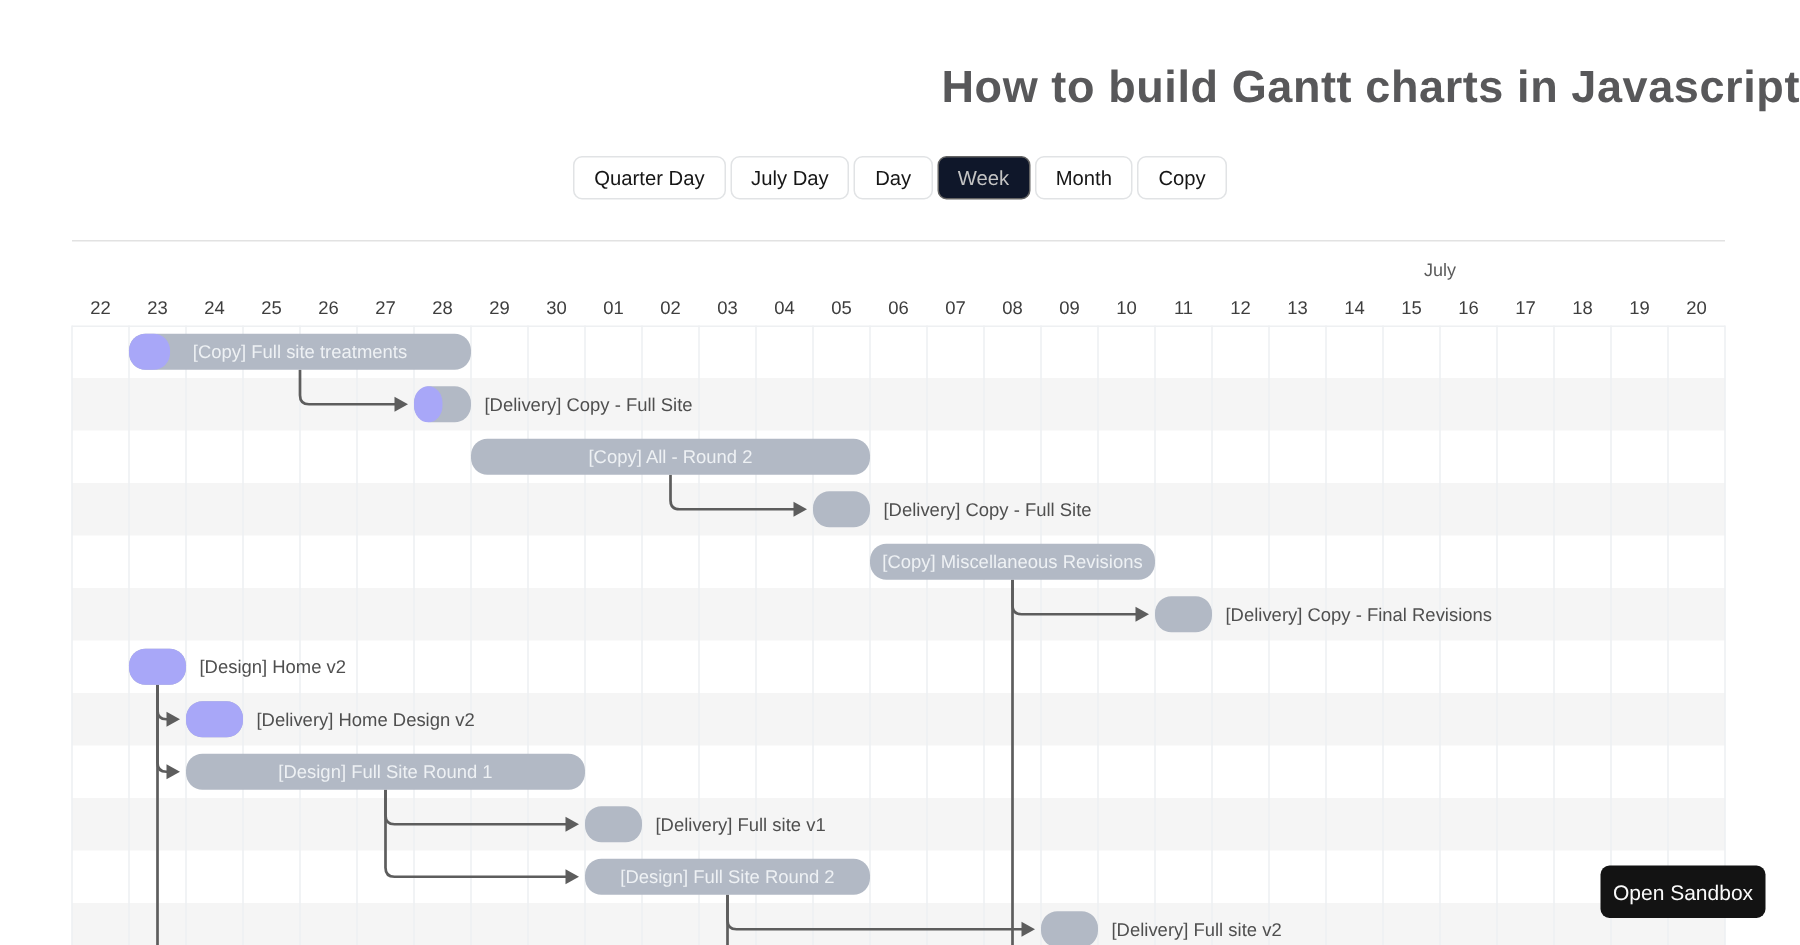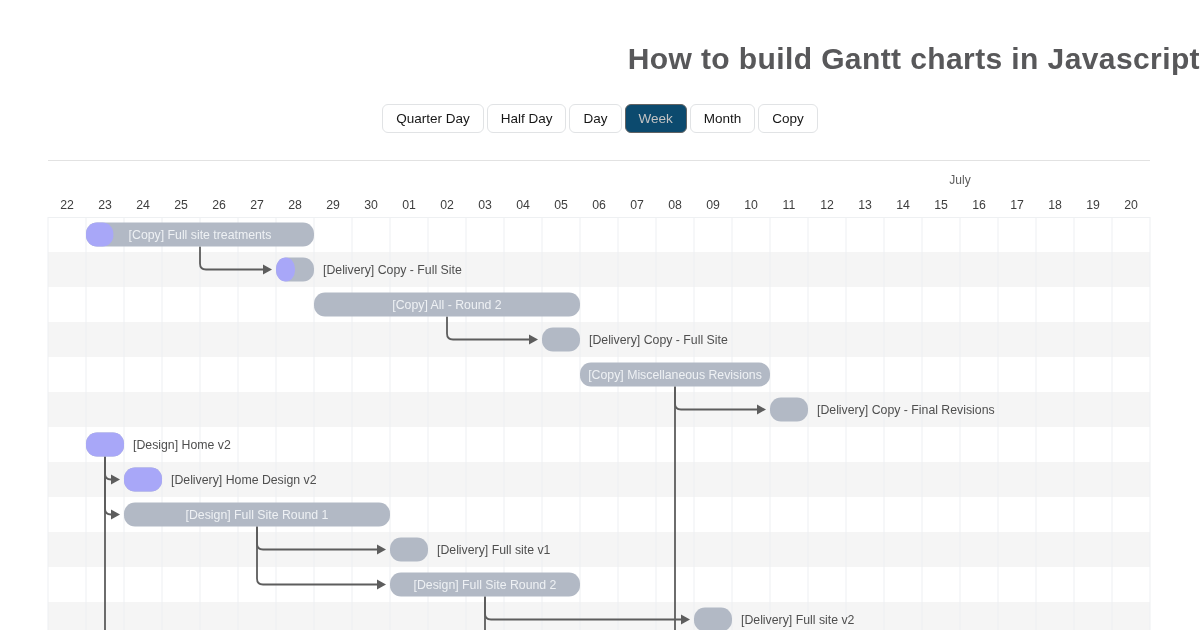--- a/index.html
+++ b/index.html
@@ -15,37 +15,37 @@
   .toolbar{
     position:absolute;top:104px;left:0;width:100%;
     display:flex;justify-content:center;gap:3px;
   }
   .mode-btn{
     font-family:"Liberation Sans",sans-serif;
     background:#ffffff;border:1px solid #e1e3e5;border-radius:6px;
     padding:5px 13px;font-size:13.5px;color:#161616;height:29px;
     line-height:17px;cursor:pointer;
   }
-  .mode-btn.active{background:#0c4a6e;color:#c3c3c3;border-color:#636363;}
+  .mode-btn.active{background:#0f172a;color:#c3c3c3;border-color:#636363;}
   #gantt{position:absolute;left:0;top:160px;}
   #gantt text{font-family:"Liberation Sans",sans-serif;}
   .sandbox{
     position:absolute;left:1067px;top:577px;width:110px;height:35px;
     background:#131313;color:#fafafa;border:none;border-radius:6px;
     font-family:"Liberation Sans",sans-serif;font-size:14px;cursor:pointer;
   }
 </style>
 </head>
 <body>
 
 <div class="page">
   <h1 class="title">How to build Gantt charts in Javascript</h1>
   <div class="toolbar" id="toolbar">
       <button class="mode-btn">Quarter Day</button>
-      <button class="mode-btn">Half Day</button>
+      <button class="mode-btn">July Day</button>
       <button class="mode-btn">Day</button>
       <button class="mode-btn active">Week</button>
       <button class="mode-btn">Month</button>
       <button class="mode-btn">Copy</button>
     </div>
   <svg id="gantt" width="1200" height="470" viewBox="0 0 1200 470">
       <rect x="48" y="92" width="1102" height="35" fill="#f5f5f5"></rect>
       <rect x="48" y="162" width="1102" height="35" fill="#f5f5f5"></rect>
       <rect x="48" y="232" width="1102" height="35" fill="#f5f5f5"></rect>
       <rect x="48" y="302" width="1102" height="35" fill="#f5f5f5"></rect>
@@ -154,13 +154,14 @@
       <text x="171" y="323.7" text-anchor="start" font-size="12.3" fill="#4f4f4f">[Delivery] Home Design v2</text>
       <rect x="124" y="342.5" width="266" height="24" rx="11" ry="11" fill="#b2b9c5"></rect>
       <text x="257" y="358.7" text-anchor="middle" font-size="12.3" fill="#eef1f4">[Design] Full Site Round 1</text>
       <rect x="390" y="377.5" width="38" height="24" rx="11" ry="11" fill="#b2b9c5"></rect>
       <text x="437" y="393.7" text-anchor="start" font-size="12.3" fill="#4f4f4f">[Delivery] Full site v1</text>
       <rect x="390" y="412.5" width="190" height="24" rx="11" ry="11" fill="#b2b9c5"></rect>
       <text x="485" y="428.7" text-anchor="middle" font-size="12.3" fill="#eef1f4">[Design] Full Site Round 2</text>
       <rect x="694" y="447.5" width="38" height="24" rx="11" ry="11" fill="#b2b9c5"></rect>
       <text x="741" y="463.7" text-anchor="start" font-size="12.3" fill="#4f4f4f">[Delivery] Full site v2</text>
     </svg>
+  <button class="sandbox">Open Sandbox</button>
 </div>
 
 </body></html>

